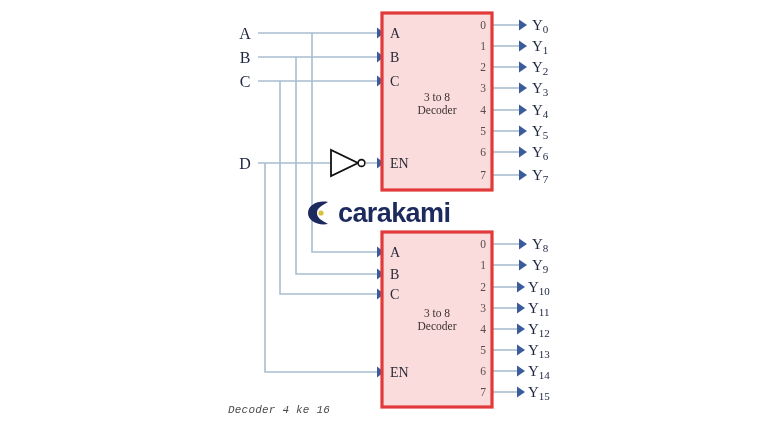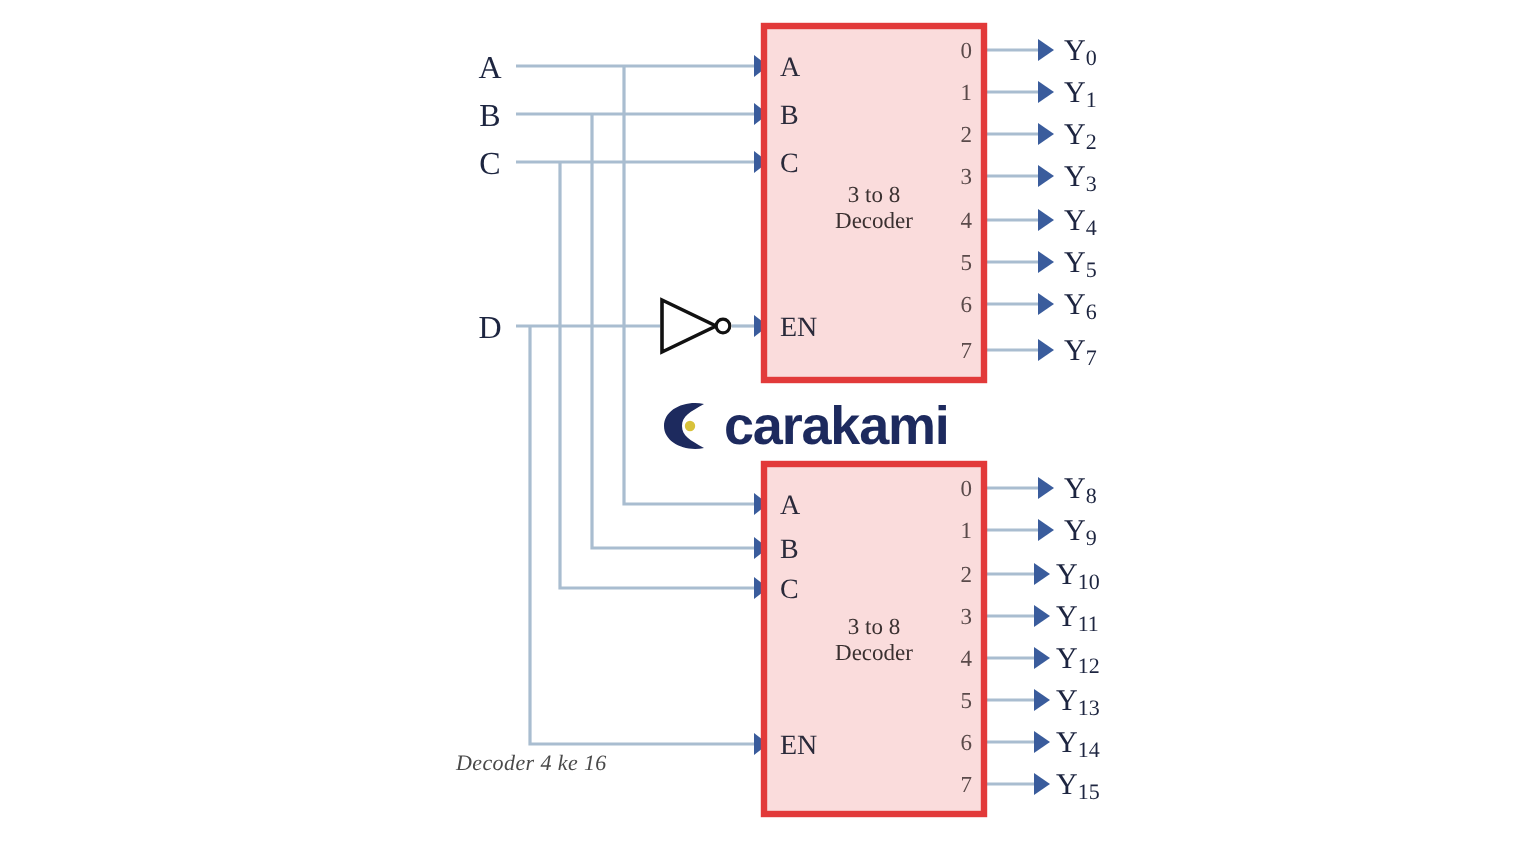--- a/index.html
+++ b/index.html
@@ -78,31 +78,31 @@
     stroke-linejoin: miter;
   }
   .inverter-bubble {
     fill: #ffffff;
     stroke: #111111;
     stroke-width: 1.6;
   }
   .caption {
     position: absolute;
     left: 228px;
-    top: 376px;
-    font-family: Liberation Serif, serif;
+    top: 404px;
+    font-family: Liberation Mono, monospace;
     font-style: italic;
     font-size: 11px;
     color: #4a4a4a;
     letter-spacing: 0.2px;
     white-space: nowrap;
   }
   .watermark {
     position: absolute;
-    left: 328px;
+    left: 304px;
     top: 196px;
     height: 34px;
     display: flex;
     align-items: center;
     gap: 8px;
   }
   .wm-mark {
     position: relative;
     width: 26px;
     height: 28px;

